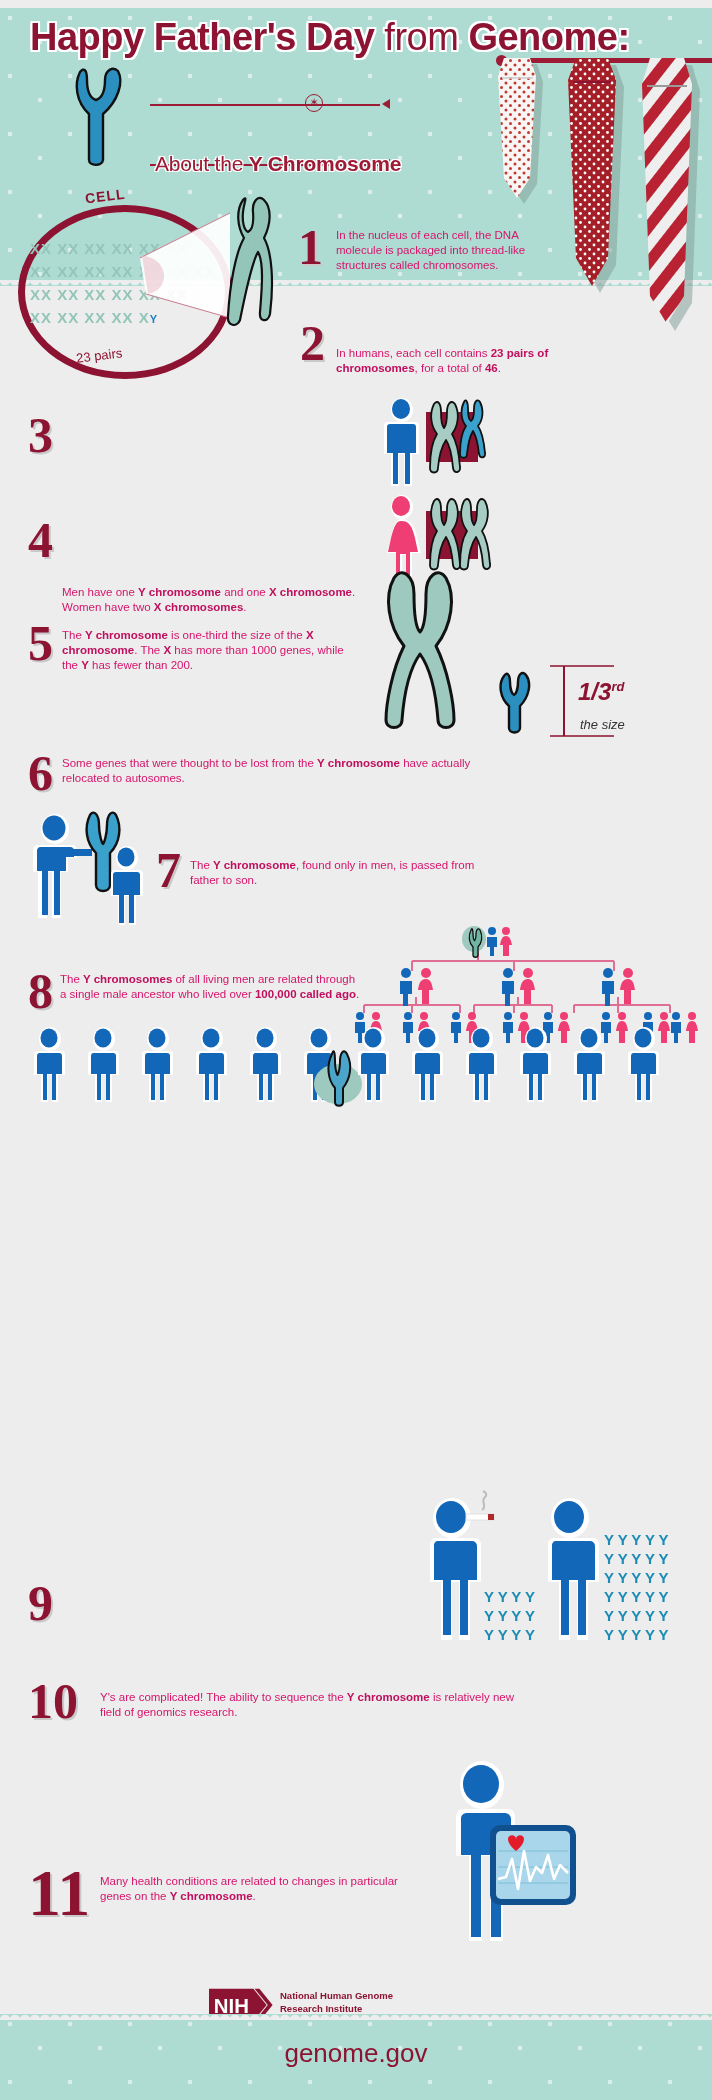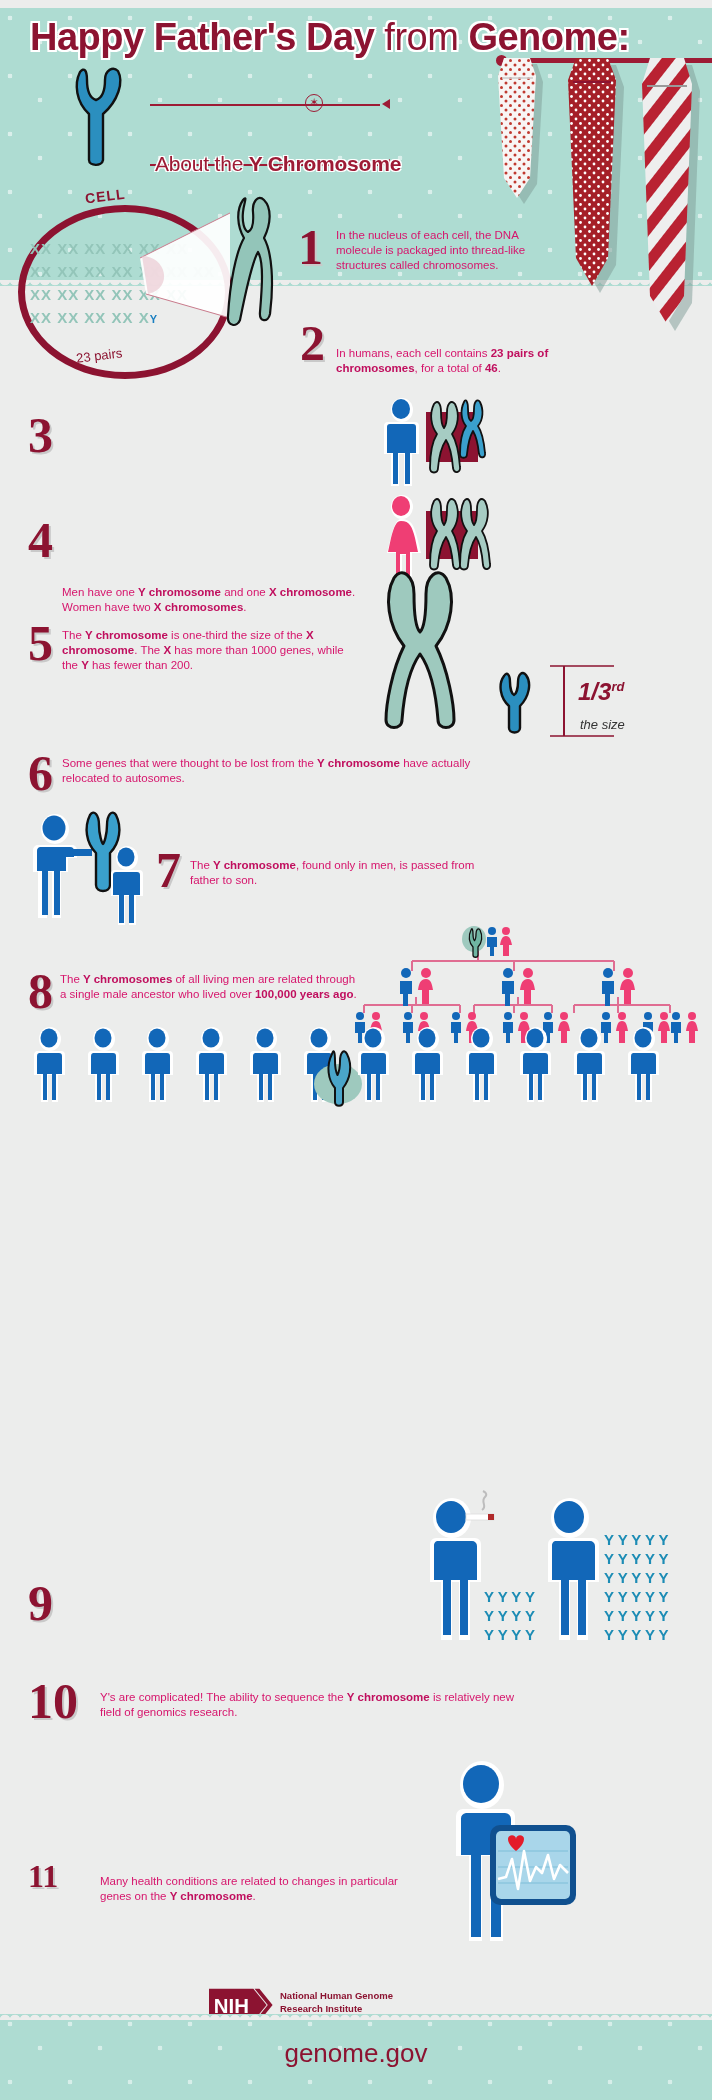--- a/index.html
+++ b/index.html
@@ -295,21 +295,21 @@
     </g>
   </svg>
 
   <div class="fact-num" style="left:156px;top:845px;font-size:50px;">7</div>
   <div class="fact-text" style="left:190px;top:858px;width:300px;">
     <span>The </span><b>Y chromosome</b><span>, found only in men, is passed from father to son.</span>
   </div>
 
   <div class="fact-num" style="left:28px;top:966px;font-size:50px;">8</div>
   <div class="fact-text" style="left:60px;top:972px;width:300px;">
-    <span>The </span><b>Y chromosomes</b><span> of all living men are related through a single male ancestor who lived over </span><b>100,000 years ago</b><span>.</span>
+    <span>The </span><b>Y chromosomes</b><span> of all living men are related through a single male ancestor who lived over </span><b>100,000 called ago</b><span>.</span>
   </div>
 
   <svg style="position:absolute;left:352px;top:925px;" width="350" height="115">
     <g stroke="#e06d92" stroke-width="2" fill="none">
       <path d="M126 26 V36 M60 36 H262 M60 36 V46 M162 36 V46 M262 36 V46"></path>
       <path d="M64 72 V80 M12 80 H108 M12 80 V88 M60 80 V88 M108 80 V88"></path>
       <path d="M166 72 V80 M122 80 H200 M122 80 V88 M162 80 V88 M200 80 V88"></path>
       <path d="M266 72 V80 M222 80 H318 M222 80 V88 M266 80 V88 M318 80 V88"></path>
     </g>
 
@@ -511,21 +511,21 @@
       <text x="180" y="131">Y Y Y Y Y</text>
       <text x="180" y="150">Y Y Y Y Y</text>
     </g>
   </svg>
 
   <div class="fact-num" style="left:28px;top:1676px;font-size:50px;">10</div>
   <div class="fact-text" style="left:100px;top:1690px;width:420px;">
     <span>Y's are complicated! The ability to sequence the </span><b>Y chromosome</b><span> is relatively new field of genomics research.</span>
   </div>
 
-  <div class="fact-num" style="left:28px;top:1860px;font-size:32px;">11</div>
+  <div class="fact-num" style="left:28px;top:1860px;font-size:66px;">11</div>
   <div class="fact-text" style="left:100px;top:1874px;width:320px;">
     <span>Many health conditions are related to changes in particular genes on the </span><b>Y chromosome</b><span>.</span>
   </div>
 
   <svg style="position:absolute;left:442px;top:1755px;" width="150" height="190">
     <g>
       <ellipse cx="40" cy="30" rx="22" ry="24" fill="#fff"></ellipse>
       <ellipse cx="39" cy="29" rx="18" ry="19" fill="#1267b8"></ellipse>
       <path d="M14 54 h52 a7 7 0 0 1 7 7 v40 h-12 v85 h-13 v-85 h-8 v85 h-13 v-85 h-13 v-40 a7 7 0 0 1 7 -7 z" fill="#fff"></path>
       <path d="M17 58 h46 a6 6 0 0 1 6 6 v36 h-10 v82 h-10 v-82 h-10 v82 h-10 v-82 h-10 v-36 a6 6 0 0 1 5 -6 z" fill="#1267b8"></path>

